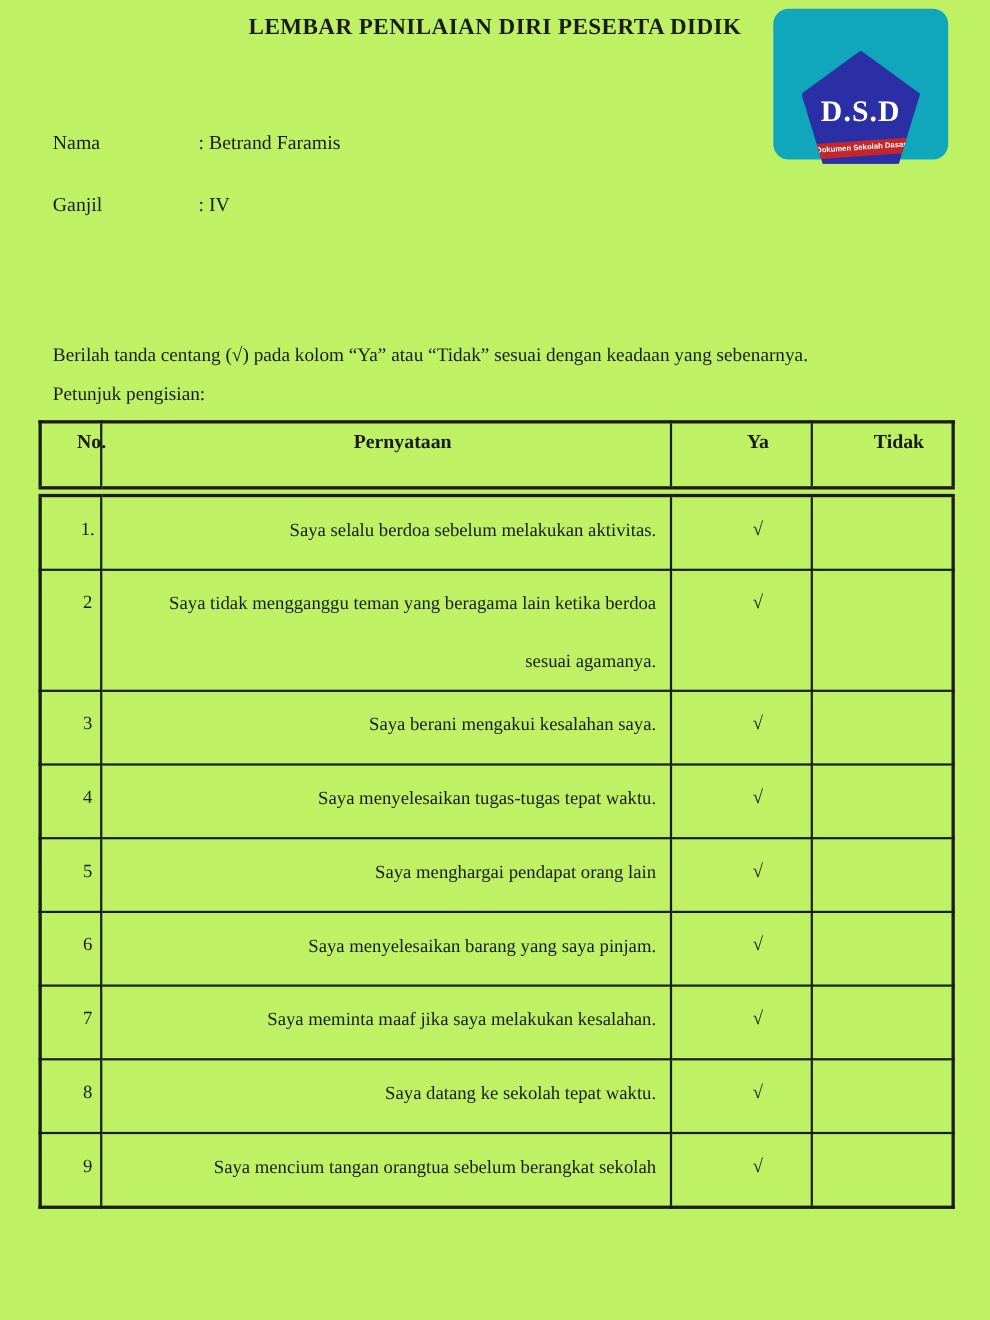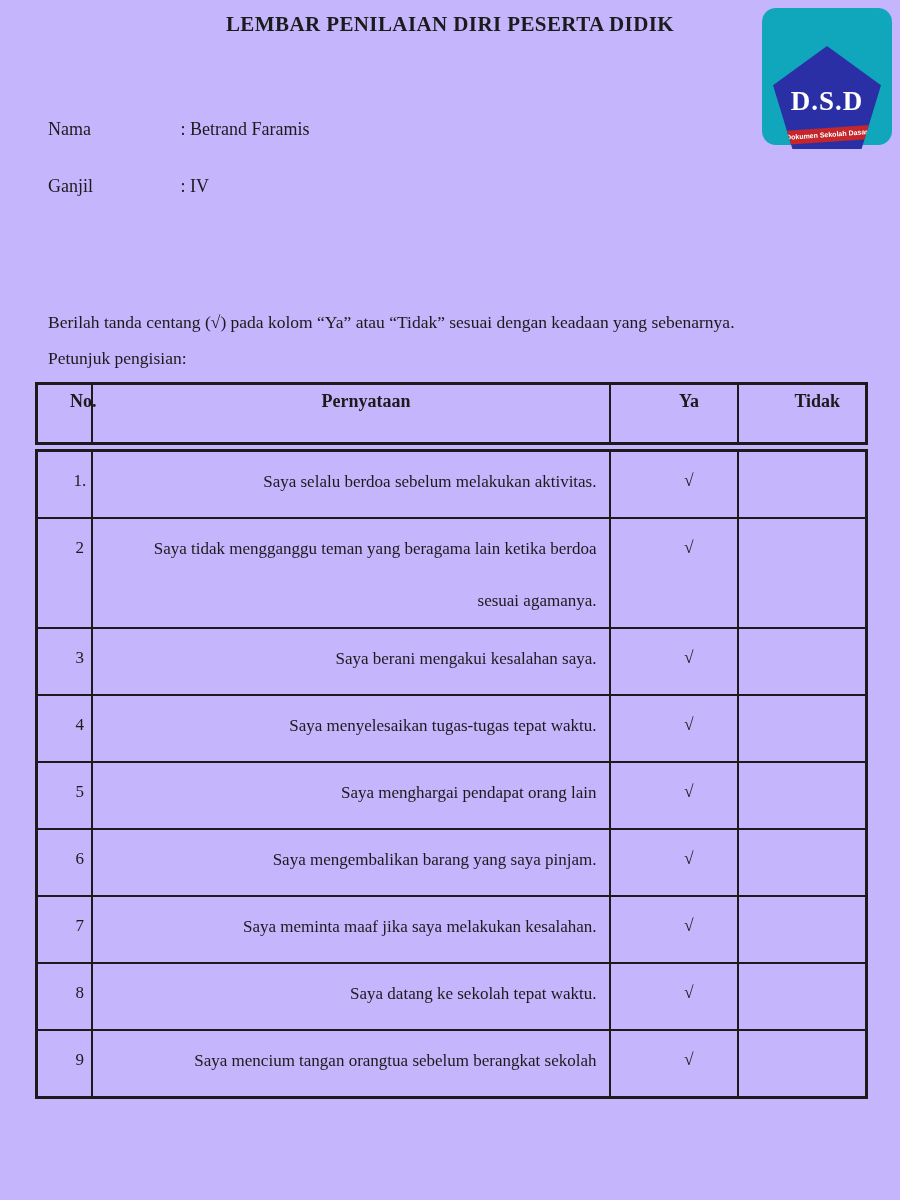--- a/index.html
+++ b/index.html
@@ -2,44 +2,45 @@
 <html><head>
 <meta charset="utf-8">
 <style>
   html, body { margin: 0; padding: 0; }
   body { background: #ffffff; }
 
   .page {
     position: relative;
     width: 900px;
     height: 1200px;
-    background: #c4b5fd;
+    background: #bef264;
     font-family: "Liberation Serif", "DejaVu Serif", serif;
     color: #1b1b1b;
     overflow: hidden;
   }
 
   
   .title {
     padding-top: 12px;
     text-align: center;
     font-size: 21px;
     font-weight: bold;
     letter-spacing: 0.4px;
     white-space: nowrap;
   }
 
   
   .logo {
     position: absolute;
     top: 8px;
-    right: 8px;
+    right: 38px;
     width: 130px;
     height: 137px;
     border-radius: 14px;
+    padding-left: 29px;
   }
   .pentagon {
     position: absolute;
     left: 50%;
     top: 38px;
     transform: translateX(-50%);
     width: 108px;
     height: 103px;
     clip-path: polygon(50% 0%, 100% 38%, 82% 100%, 18% 100%, 0% 38%);
   }
@@ -206,21 +207,21 @@
           <td class="check-cell"></td>
         </tr>
         <tr>
           <td class="no-cell"><span>5</span></td>
           <td class="statement-cell"><span>Saya menghargai pendapat orang lain</span></td>
           <td class="check-cell"><span>√</span></td>
           <td class="check-cell"></td>
         </tr>
         <tr>
           <td class="no-cell"><span>6</span></td>
-          <td class="statement-cell"><span>Saya mengembalikan barang yang saya pinjam.</span></td>
+          <td class="statement-cell"><span>Saya menyelesaikan barang yang saya pinjam.</span></td>
           <td class="check-cell"><span>√</span></td>
           <td class="check-cell"></td>
         </tr>
         <tr>
           <td class="no-cell"><span>7</span></td>
           <td class="statement-cell"><span>Saya meminta maaf jika saya melakukan kesalahan.</span></td>
           <td class="check-cell"><span>√</span></td>
           <td class="check-cell"></td>
         </tr>
         <tr>

